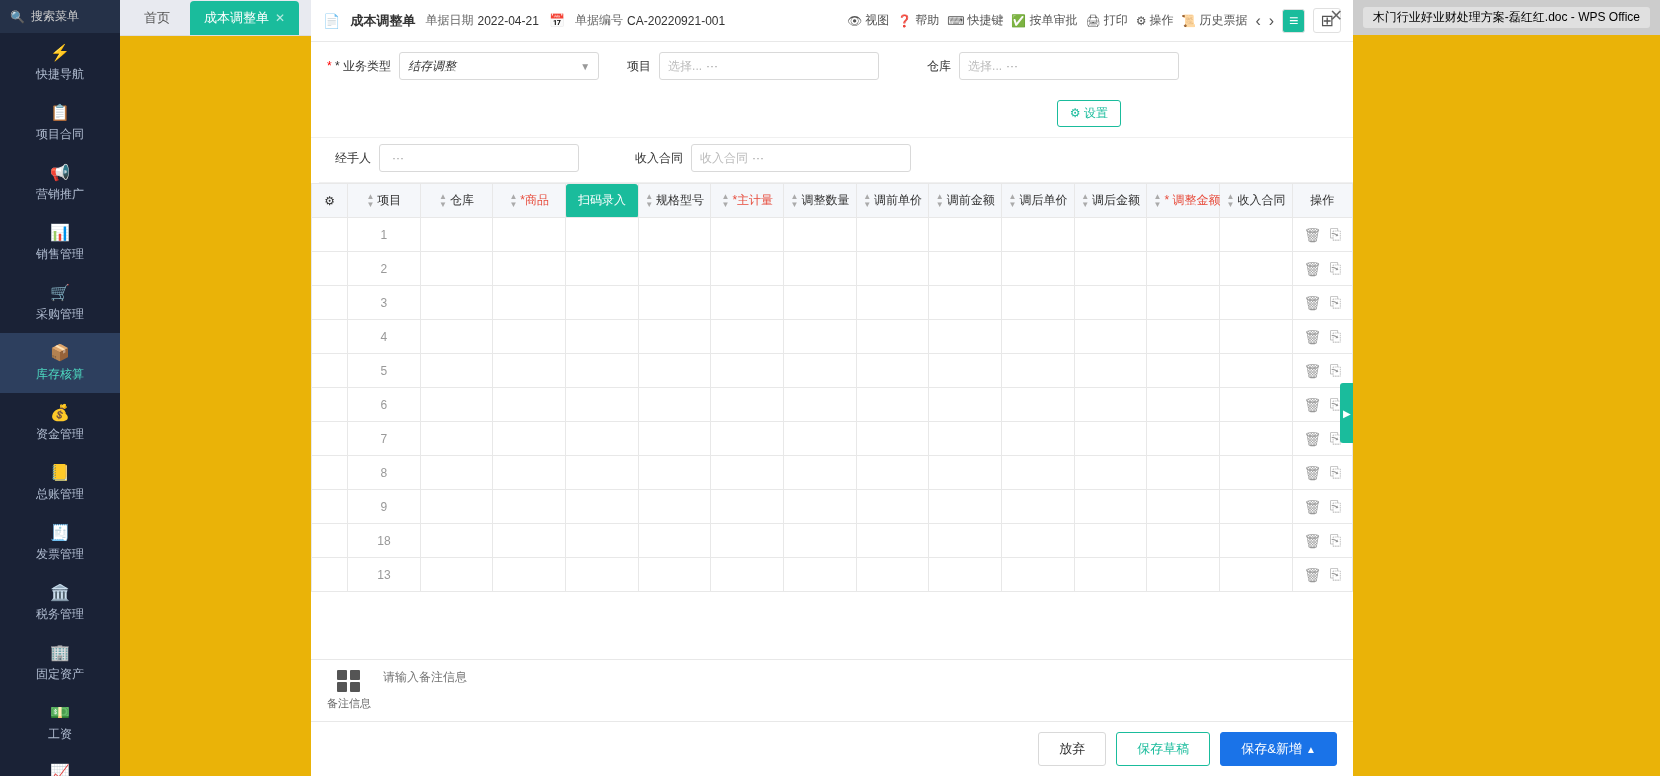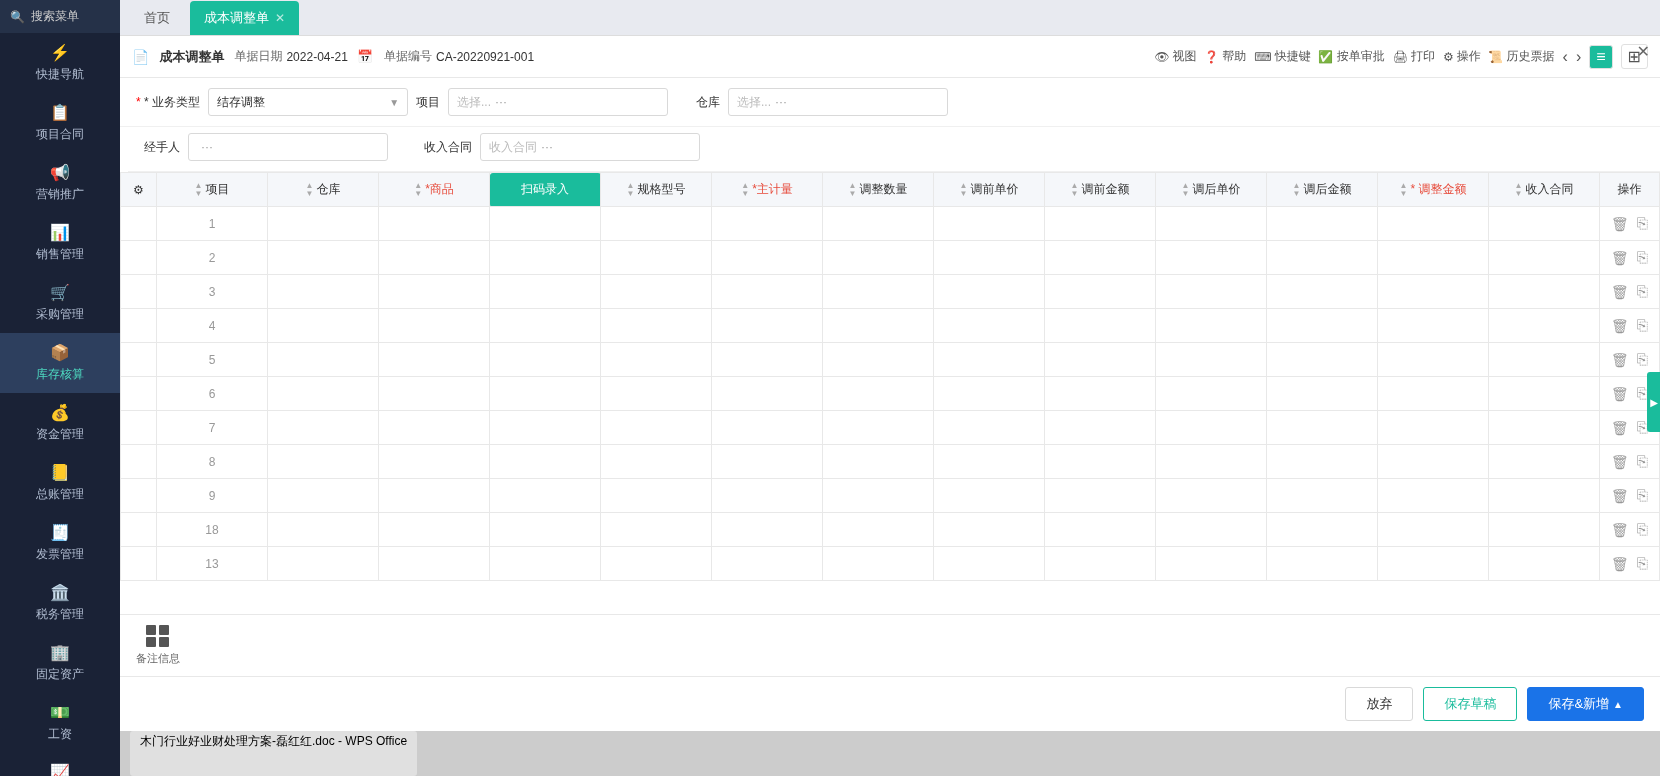--- a/index.html
+++ b/index.html
@@ -9,21 +9,21 @@
 
     
     .sidebar { width: 120px; background: #1a2236; color: #fff; display: flex; flex-direction: column; flex-shrink: 0; }
     .sidebar-search { padding: 8px 10px; background: #253148; display: flex; align-items: center; gap: 6px; cursor: pointer; }
     .sidebar-search span { font-size: 12px; color: #ccc; }
     .sidebar-item { display: flex; flex-direction: column; align-items: center; padding: 10px 6px; cursor: pointer; color: #b0bcd0; font-size: 12px; gap: 4px; }
     .sidebar-item.active { background: #2d3f5e; color: #4dd9c0; }
     .sidebar-item .icon { font-size: 16px; }
 
     
-    .main-content { flex: 1; display: flex; flex-direction: column; overflow: hidden; background: #eab308; }
+    .main-content { flex: 1; display: flex; flex-direction: row; overflow: hidden; background: #eab308; }
 
     
     .tab-bar { display: flex; align-items: center; background: #e8eaf0; border-bottom: 1px solid #ddd; padding: 0 10px; height: 36px; flex-shrink: 0; }
     .tab { padding: 8px 14px; font-size: 13px; cursor: pointer; color: #555; border-radius: 4px 4px 0 0; margin-right: 2px; display: flex; align-items: center; gap: 6px; }
     .tab.active { background: #1abc9c; color: #fff; }
     .tab .close-btn { font-size: 12px; opacity: 0.7; }
 
     
     .form-panel { background: #fff; flex: 1; display: flex; flex-direction: column; margin: 0; overflow: hidden; position: relative; }
 
@@ -31,21 +31,21 @@
     .header-bar { display: flex; align-items: center; padding: 8px 12px; border-bottom: 1px solid #e8e8e8; background: #fff; flex-shrink: 0; gap: 10px; }
     .header-doc-icon { color: #1abc9c; font-size: 14px; }
     .header-title { font-size: 13px; color: #333; font-weight: bold; }
     .header-field { display: flex; align-items: center; gap: 4px; font-size: 12px; }
     .header-field label { color: #666; }
     .header-field span { color: #333; }
     .header-actions { margin-left: auto; display: flex; align-items: center; gap: 8px; font-size: 12px; color: #555; }
     .header-actions span { cursor: pointer; display: flex; align-items: center; gap: 3px; }
 
     
-    .form-fields { display: flex; padding: 10px 16px; flex-shrink: 0; flex-wrap: wrap; border-bottom: 1px solid #f0f0f0; }
+    .form-fields { display: flex; padding: 10px 16px; gap: 20px; flex-shrink: 0; flex-wrap: wrap; border-bottom: 1px solid #f0f0f0; }
     .form-field-group { display: flex; align-items: center; gap: 8px; min-width: 280px; }
     .form-field-group label { font-size: 12px; color: #333; white-space: nowrap; }
     .form-field-group label.required::before { content: '* '; color: red; }
     .field-input { border: 1px solid #d9d9d9; border-radius: 3px; padding: 4px 8px; font-size: 12px; color: #333; display: flex; align-items: center; min-width: 180px; height: 28px; cursor: pointer; }
     .field-input.has-value { color: #333; }
     .field-input .arrow { margin-left: auto; color: #999; font-size: 10px; }
     .field-input .dots { color: #999; margin-left: 4px; }
 
     
     .table-container { flex: 1; overflow: auto; position: relative; }
@@ -78,21 +78,21 @@
     .btn-primary .arrow { font-size: 10px; }
 
     
     .table-container::-webkit-scrollbar { width: 6px; height: 6px; }
     .table-container::-webkit-scrollbar-track { background: #f1f1f1; }
     .table-container::-webkit-scrollbar-thumb { background: #c1c1c1; border-radius: 3px; }
     .side-collapse-right { position: absolute; right: -1px; top: 200px; width: 14px; background: #1abc9c; height: 60px; cursor: pointer; display: flex; align-items: center; justify-content: center; border-radius: 3px 0 0 3px; z-index: 10; color: #fff; font-size: 10px; writing-mode: vertical-rl; }
 
     .close-window { position: absolute; right: 10px; top: 6px; cursor: pointer; color: #666; font-size: 16px; }
 
-    .taskbar { height: 45px; background: #ccc; display: flex; padding: 0 10px; font-size: 12px; flex-shrink: 0; }
+    .taskbar { height: 35px; background: #ccc; display: flex; align-items: center; padding: 0 10px; font-size: 12px; flex-shrink: 0; }
     .taskbar-item { background: #e0e0e0; padding: 2px 10px; border-radius: 3px; cursor: pointer; font-size: 12px; }
 
     .col-settings { width: 36px; }
     .col-project { min-width: 80px; }
     .col-warehouse { min-width: 80px; }
     .col-product { min-width: 100px; }
     .col-scan { min-width: 80px; }
     .col-spec { min-width: 80px; }
     .col-unit { min-width: 70px; }
     .col-qty { min-width: 70px; }
@@ -212,38 +212,43 @@
           <span style="font-size:16px;">‹</span>
           <span style="font-size:16px;">›</span>
           <span style="font-size:16px;padding:2px 6px;border:1px solid #e0e0e0;border-radius:3px;background:#1abc9c;color:#fff;">≡</span>
           <span style="font-size:16px;padding:2px 6px;border:1px solid #e0e0e0;border-radius:3px;">⊞</span>
         </div>
       </div>
 
       <div class="form-fields">
         <div class="form-field-group">
           <label class="required">* 业务类型</label>
-          <div class="field-input has-value" style="min-width:200px;">
+          <div class="field-input has-value" style="min-width:200px;font-style:italic;">
             <span>结存调整</span>
             <span class="arrow">▼</span>
           </div>
         </div>
         <div class="form-field-group">
           <label>项目</label>
           <div class="field-input" style="min-width:220px;">
             <span style="color:#bbb;">选择...</span>
             <span class="dots">···</span>
           </div>
         </div>
         <div class="form-field-group">
           <label>仓库</label>
           <div class="field-input" style="min-width:220px;">
             <span style="color:#bbb;">选择...</span>
             <span class="dots">···</span>
           </div>
+        </div>
+        <div class="form-field-group" style="margin-left:auto;">
+          <button class="btn btn-secondary" style="padding:4px 12px;font-size:12px;">
+            ⚙ <span>设置</span>
+          </button>
         </div>
       </div>
 
       <div class="form-fields" style="padding-top:6px;border-bottom:1px solid #f0f0f0;margin-left:8px;">
         <div class="form-field-group">
           <label>经手人</label>
           <div class="field-input" style="min-width:200px;">
             <span class="dots">···</span>
           </div>
         </div>
@@ -590,20 +595,21 @@
       <div class="notes-area">
         <div class="notes-icon">
           <div class="icon-grid">
             <div class="grid-cell"></div>
               <div class="grid-cell"></div>
             <div class="grid-cell"></div>
               <div class="grid-cell"></div>
           </div>
           <span>备注信息</span>
         </div>
+        <input type="text" class="notes-input" placeholder="请输入备注信息" style="">
       </div>
 
       <div class="bottom-bar">
         <button class="btn btn-default">放弃</button>
         <button class="btn btn-secondary">保存草稿</button>
         <button class="btn btn-primary">
           <span>保存&amp;新增</span>
           <span class="arrow">▲</span>
         </button>
       </div>

